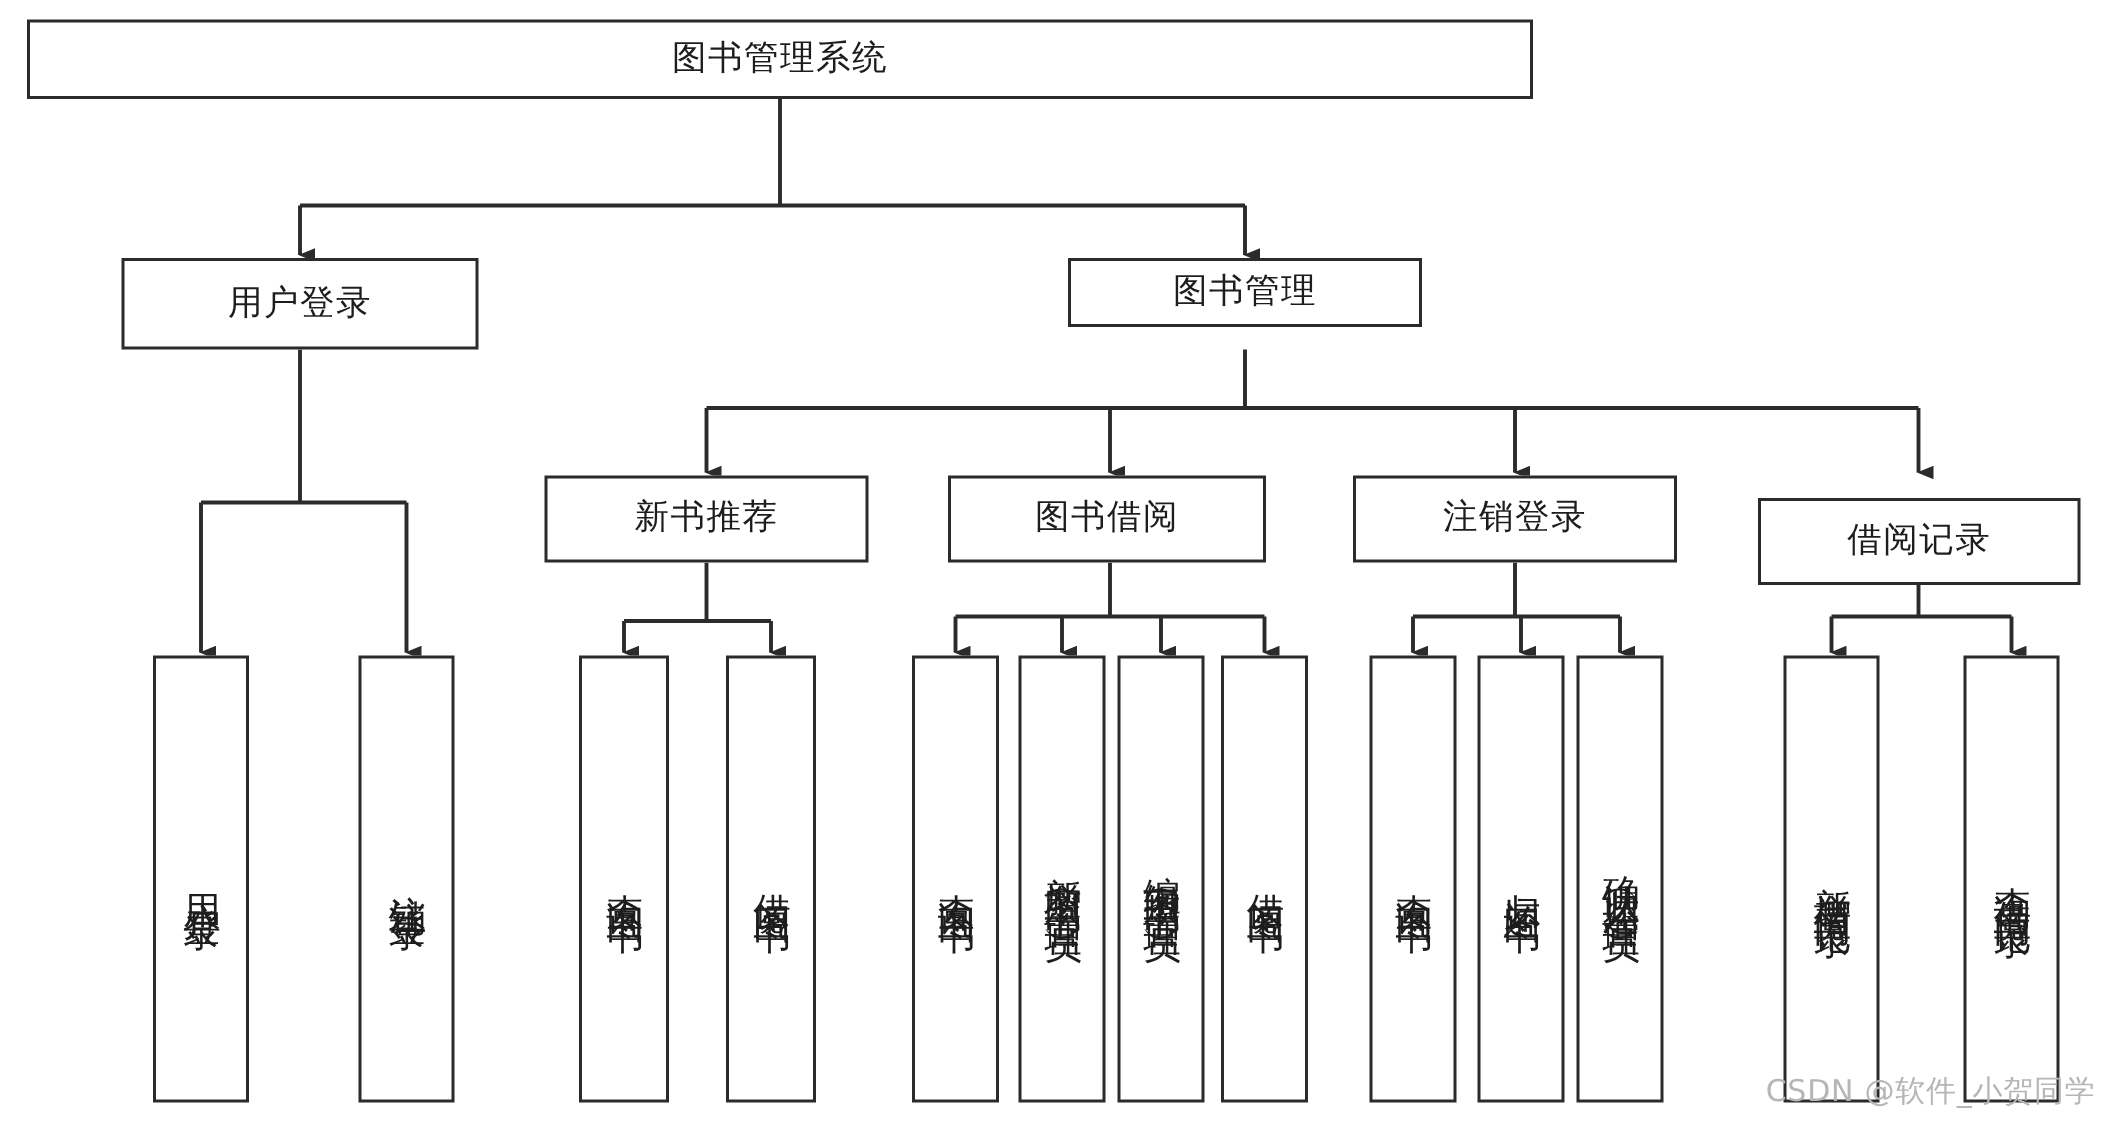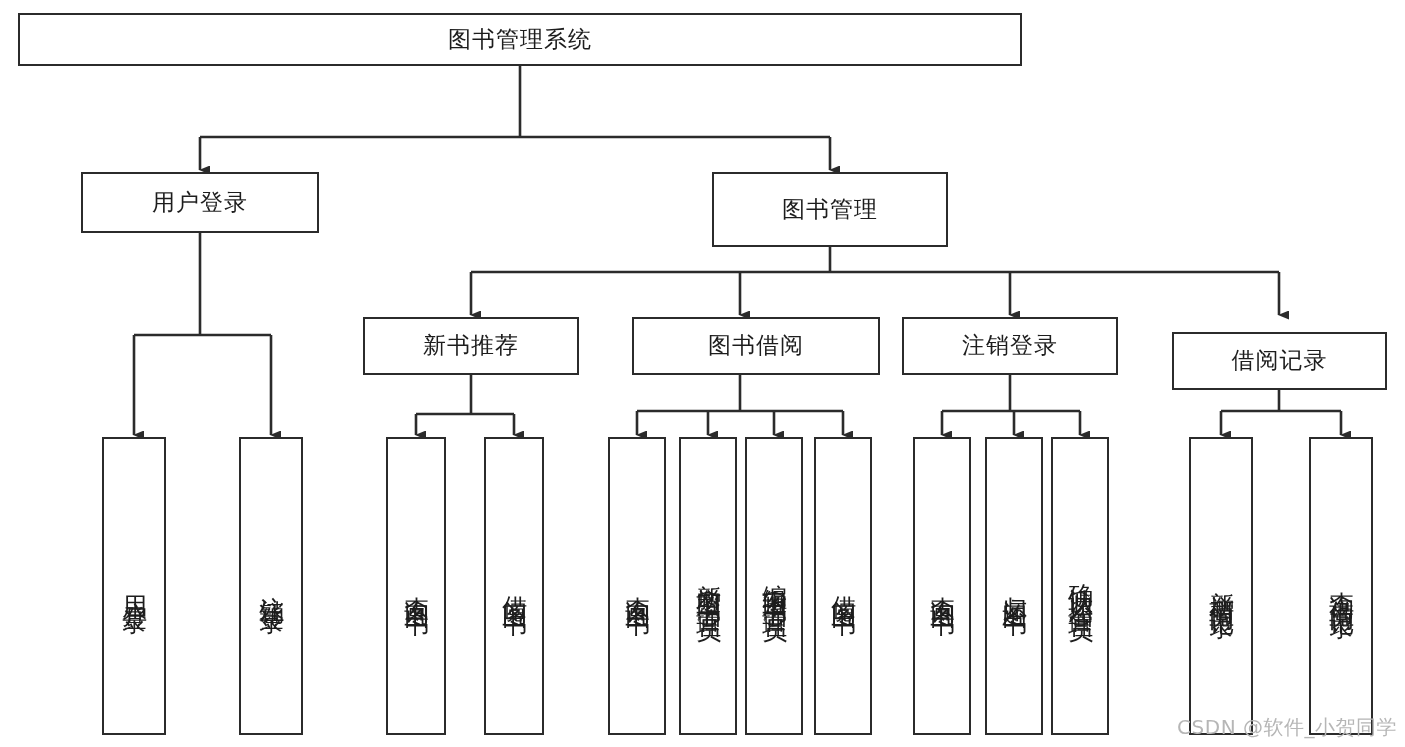--- a/index.html
+++ b/index.html
@@ -119,28 +119,28 @@
     </g>
   </svg>
 
   <div class="node horiz" style="left: 18px; top: 13px; width: 1004px; height: 53px; border-color: rgb(43, 43, 43); background: rgb(255, 255, 255); color: rgb(29, 29, 29);">
     <span>图书管理系统</span>
   </div>
 
   <div class="node horiz" style="left: 81px; top: 172px; width: 238px; height: 61px; border-color: rgb(43, 43, 43); background: rgb(255, 255, 255); color: rgb(29, 29, 29);">
     <span>用户登录</span>
   </div>
-  <div class="node horiz" style="left: 712px; top: 172px; width: 236px; height: 75px; border-color: rgb(43, 43, 43); background: rgb(255, 255, 255); color: rgb(29, 29, 29);">
+  <div class="node horiz" style="left: 712px; top: 172px; width: 236px; height: 46px; border-color: rgb(43, 43, 43); background: rgb(255, 255, 255); color: rgb(29, 29, 29);">
     <span>图书管理</span>
   </div>
 
   <div class="node horiz" style="left: 363px; top: 317px; width: 216px; height: 58px; border-color: rgb(43, 43, 43); background: rgb(255, 255, 255); color: rgb(29, 29, 29);">
     <span>新书推荐</span>
   </div>
-  <div class="node horiz" style="left: 632px; top: 317px; width: 248px; height: 58px; border-color: rgb(43, 43, 43); background: rgb(255, 255, 255); color: rgb(29, 29, 29);">
+  <div class="node horiz" style="left: 632px; top: 317px; width: 212px; height: 58px; border-color: rgb(43, 43, 43); background: rgb(255, 255, 255); color: rgb(29, 29, 29);">
     <span>图书借阅</span>
   </div>
   <div class="node horiz" style="left: 902px; top: 317px; width: 216px; height: 58px; border-color: rgb(43, 43, 43); background: rgb(255, 255, 255); color: rgb(29, 29, 29);">
     <span>注销登录</span>
   </div>
   <div class="node horiz" style="left: 1172px; top: 317px; width: 215px; height: 58px; border-color: rgb(43, 43, 43); background: rgb(255, 255, 255); color: rgb(29, 29, 29); margin-top: 15px;">
     <span>借阅记录</span>
   </div>
 
   <div class="node vert" style="left: 102px; top: 437px; width: 64px; height: 298px; border-color: rgb(43, 43, 43); background: rgb(255, 255, 255); color: rgb(29, 29, 29);">

